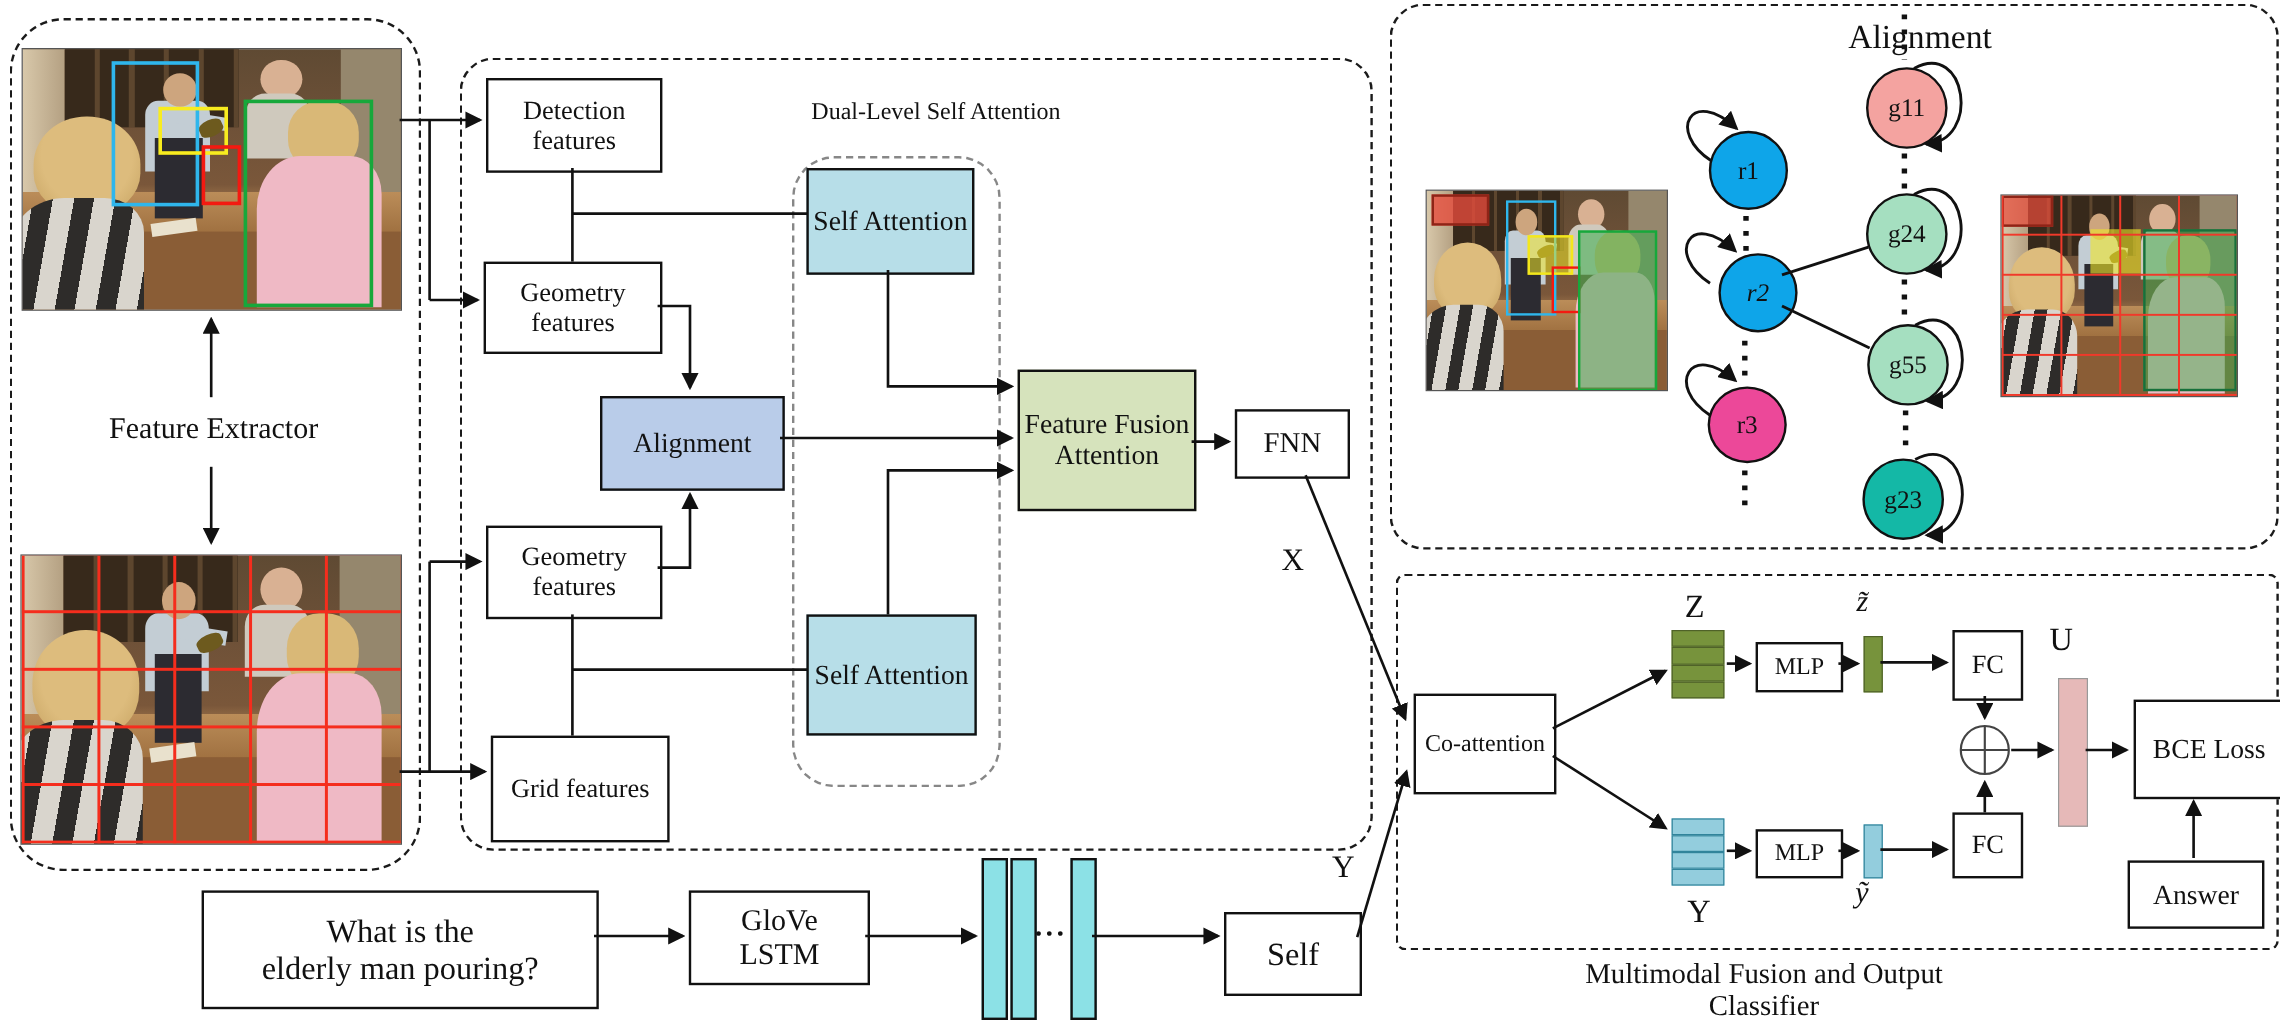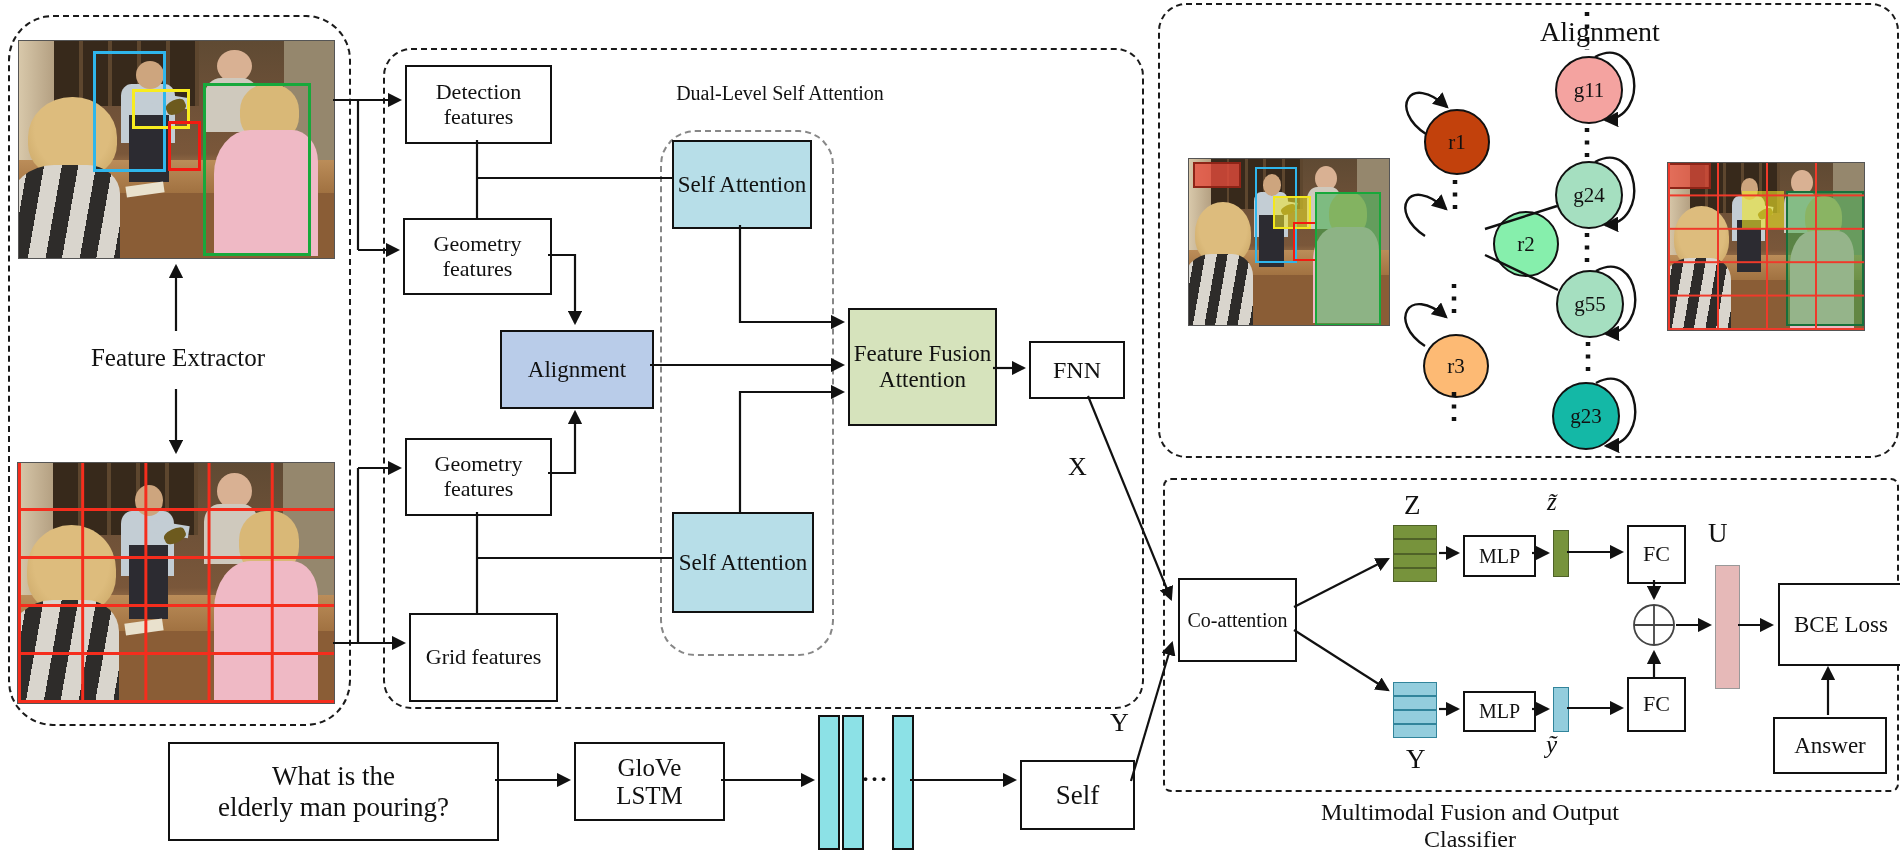--- a/index.html
+++ b/index.html
@@ -183,23 +183,23 @@
     <div class="sc sc-lady-hair"></div>
       <div class="sc sc-lady-body"></div>
     <div class="sc sc-man1-hair"></div>
       <div class="sc sc-man1-body"></div>
     <div class="abs" style="left:0;top:0;width:20%;height:13%;background:rgba(231,76,60,.72);border:2px solid #8e2417;"></div>
     <div class="abs" style="left:38%;top:17%;width:21%;height:22%;background:rgba(240,230,40,.6);"></div>
     <div class="abs" style="left:60%;top:17%;width:38%;height:78%;background:rgba(60,175,80,.5);border:2px solid #17703b;"></div>
     <div class="gridlines-thin"></div>
   </div>
 
-  <div class="gnode" style="left: 1424px; top: 109px; width: 62px; height: 62px; background-color: #c2410c;">r1</div>
-  <div class="gnode" style="left: 1493px; top: 211px; width: 62px; height: 62px; background-color: #86efac;">r2</div>
-  <div class="gnode" style="left: 1423px; top: 334px; width: 62px; height: 60px; background-color: #fdba74;">r3</div>
+  <div class="gnode" style="left: 1424px; top: 109px; width: 62px; height: 62px; background-color: #0ea5e9;">r1</div>
+  <div class="gnode" style="left: 1432px; top: 211px; width: 62px; height: 62px; background-color: #0ea5e9; font-style: italic;">r2</div>
+  <div class="gnode" style="left: 1423px; top: 322px; width: 62px; height: 60px; background-color: #ec4899;">r3</div>
   <div class="gnode" style="left: 1555px; top: 56px; width: 64px; height: 64px; background-color: rgb(244, 163, 160);">g11</div>
   <div class="gnode" style="left: 1555px; top: 161px; width: 64px; height: 64px; background-color: rgb(165, 223, 192);">g24</div>
   <div class="gnode" style="left: 1556px; top: 270px; width: 64px; height: 64px; background-color: rgb(165, 223, 192);">g55</div>
   <div class="gnode" style="left: 1552px; top: 382px; width: 64px; height: 64px; background-color: #14b8a6;">g23</div>
 
   <div class="panel" style="left:1163px;top:478px;width:732px;height:310px;border-radius:8px;"></div>
   <div class="title" style="left:1280px;top:799px;width:380px;font-size:24px;">Multimodal Fusion and Output Classifier</div>
 
   <div class="nbox" style="left:1178px;top:578px;width:115px;height:80px;font-size:20px;">Co-attention</div>
 

